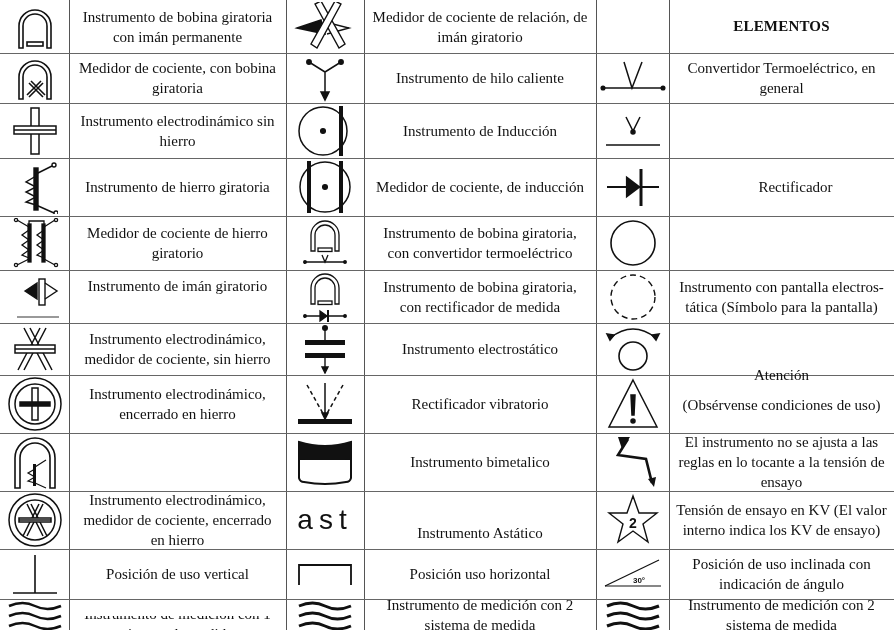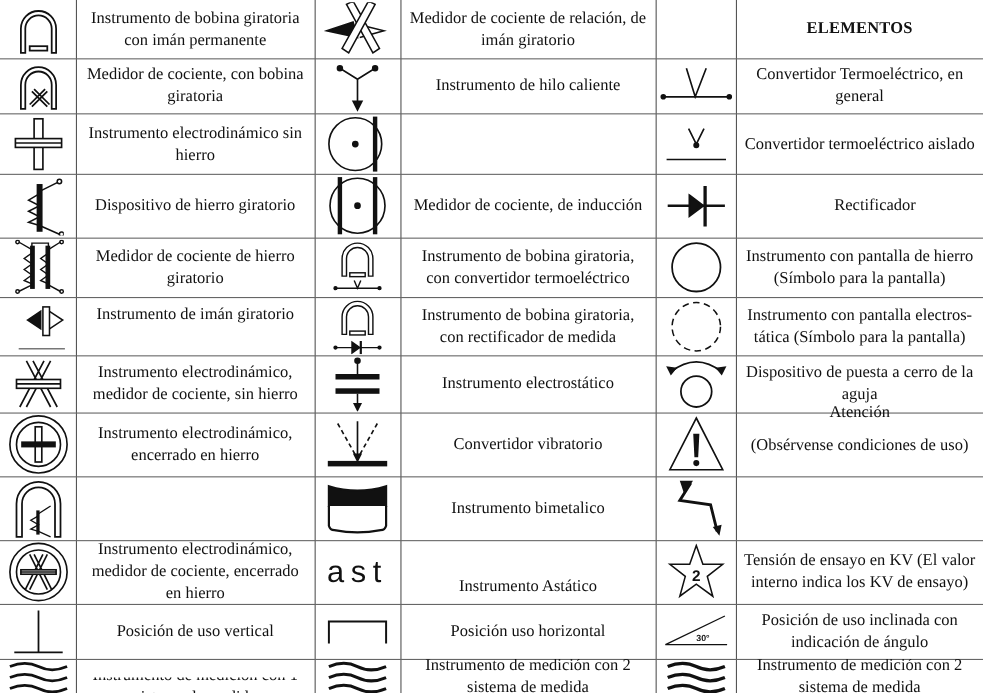--- a/index.html
+++ b/index.html
@@ -68,21 +68,21 @@
 
   <div class="cell sym" style="left:0;top:158px;width:69px;height:58px">
     <svg width="46" height="54" viewBox="0 0 46 54" fill="none" stroke="#111" stroke-width="1.4">
       <rect x="22" y="8" width="4" height="42" fill="#111"></rect>
       <path d="M24 14 L40 6 M24 45 L42 53"></path>
       <circle cx="42" cy="5" r="2"></circle>
         <circle cx="44" cy="53" r="2"></circle>
       <path d="M24 16 L14 22 L24 27 L14 32 L24 37 L14 42 L24 45"></path>
     </svg>
   </div>
-  <div class="cell txt" style="left:69px;top:158px;width:217px;height:58px">Dispositivo de hierro giratorio</div>
+  <div class="cell txt" style="left:69px;top:158px;width:217px;height:58px">Instrumento de hierro giratoria</div>
 
   <div class="cell sym" style="left:0;top:216px;width:69px;height:54px">
     <svg width="48" height="50" viewBox="0 0 48 50" fill="none" stroke="#111" stroke-width="1.3">
       <rect x="17" y="6" width="3" height="38" fill="#111"></rect>
       <rect x="31" y="6" width="3" height="38" fill="#111"></rect>
       <path d="M18 6 V3 H33 V6"></path>
       <path d="M18 9 L6 2 M18 41 L6 47 M33 9 L44 2 M33 41 L44 47"></path>
       <circle cx="5" cy="2" r="1.6"></circle>
         <circle cx="5" cy="47" r="1.6"></circle>
         <circle cx="45" cy="2" r="1.6"></circle>
@@ -185,20 +185,21 @@
   </div>
   <div class="cell txt" style="left:364px;top:53px;width:232px;height:50px">Instrumento de hilo caliente</div>
 
   <div class="cell sym" style="left:286px;top:103px;width:78px;height:55px">
     <svg width="56" height="54" viewBox="0 0 56 54" fill="none" stroke="#111" stroke-width="1.5">
       <circle cx="26" cy="27" r="24"></circle>
       <circle cx="26" cy="27" r="2.3" fill="#111"></circle>
       <rect x="42" y="2" width="4" height="50" fill="#111" stroke="none"></rect>
     </svg>
   </div>
+  <div class="cell txt" style="left:364px;top:103px;width:232px;height:55px">Instrumento de Inducción</div>
 
   <div class="cell sym" style="left:286px;top:158px;width:78px;height:58px">
     <svg width="56" height="56" viewBox="0 0 56 56" fill="none" stroke="#111" stroke-width="1.5">
       <circle cx="28" cy="28" r="25"></circle>
       <circle cx="28" cy="28" r="2.3" fill="#111"></circle>
       <rect x="10" y="2" width="4" height="52" fill="#111" stroke="none"></rect>
       <rect x="42" y="2" width="4" height="52" fill="#111" stroke="none"></rect>
     </svg>
   </div>
   <div class="cell txt" style="left:364px;top:158px;width:232px;height:58px">Medidor de cociente, de inducción</div>
@@ -243,21 +244,21 @@
   <div class="cell txt" style="left:364px;top:323px;width:232px;height:52px">Instrumento electrostático</div>
 
   <div class="cell sym" style="left:286px;top:375px;width:78px;height:58px">
     <svg width="60" height="50" viewBox="0 0 60 50" fill="none" stroke="#111" stroke-width="1.5">
       <path d="M12 6 L30 38 M48 6 L30 38" stroke-dasharray="4 3"></path>
       <line x1="30" y1="4" x2="30" y2="36"></line>
       <path d="M27 34 L30 40 L33 34 Z" fill="#111"></path>
       <rect x="3" y="40" width="54" height="5" fill="#111" stroke="none"></rect>
     </svg>
   </div>
-  <div class="cell txt" style="left:364px;top:375px;width:232px;height:58px">Convertidor vibratorio</div>
+  <div class="cell txt" style="left:364px;top:375px;width:232px;height:58px">Rectificador vibratorio</div>
 
   <div class="cell sym" style="left:286px;top:433px;width:78px;height:58px">
     <svg width="58" height="48" viewBox="0 0 58 48" fill="none" stroke="#111" stroke-width="2">
       <path d="M3 4 Q29 12 55 4 V22 Q29 28 3 22 Z" fill="#111"></path>
       <path d="M3 22 V40 Q4 44 8 44 Q29 48 50 44 Q54 44 55 40 V22" fill="#fff"></path>
     </svg>
   </div>
   <div class="cell txt" style="left:364px;top:433px;width:232px;height:58px">Instrumento bimetalico</div>
 
   <div class="cell sym ast" style="left:286px;top:491px;width:78px;height:58px">ast</div>
@@ -294,76 +295,74 @@
   <div class="cell txt" style="left:669px;top:53px;width:225px;height:50px">Convertidor Termoeléctrico, en
 general</div>
 
   <div class="cell sym" style="left:596px;top:103px;width:73px;height:55px">
     <svg width="66" height="44" viewBox="0 0 66 44" fill="none" stroke="#111" stroke-width="1.5">
       <path d="M26 8 L33 22 L40 8"></path>
       <circle cx="33" cy="23" r="2" fill="#111"></circle>
       <line x1="6" y1="36" x2="60" y2="36"></line>
     </svg>
   </div>
-  <div class="cell txt" style="left:669px;top:103px;width:225px;height:55px">Convertidor termoeléctrico aislado</div>
 
   <div class="cell sym" style="left:596px;top:158px;width:73px;height:58px">
     <svg width="60" height="46" viewBox="0 0 60 46" fill="none" stroke="#111" stroke-width="2.2">
       <line x1="4" y1="23" x2="56" y2="23"></line>
       <path d="M24 14 L36 23 L24 32 Z" fill="#111"></path>
       <line x1="38" y1="5" x2="38" y2="42" stroke-width="3"></line>
     </svg>
   </div>
   <div class="cell txt" style="left:669px;top:158px;width:253px;height:58px">Rectificador</div>
 
   <div class="cell sym" style="left:596px;top:216px;width:73px;height:54px">
     <svg width="50" height="50" viewBox="0 0 50 50" fill="none" stroke="#111" stroke-width="1.6">
       <circle cx="25" cy="25" r="22"></circle>
     </svg>
   </div>
-  <div class="cell txt" style="left:669px;top:216px;width:225px;height:54px">Instrumento con pantalla de hierro
-(Símbolo para la pantalla)</div>
 
   <div class="cell sym" style="left:596px;top:270px;width:73px;height:53px">
     <svg width="50" height="50" viewBox="0 0 50 50" fill="none" stroke="#111" stroke-width="1.4">
       <circle cx="25" cy="25" r="22" stroke-dasharray="6 4"></circle>
     </svg>
   </div>
   <div class="cell txt" style="left:669px;top:270px;width:225px;height:53px">Instrumento con pantalla electros-
 tática  (Símbolo para la pantalla)</div>
 
   <div class="cell sym" style="left:596px;top:323px;width:73px;height:52px">
     <svg width="62" height="50" viewBox="0 0 62 50" fill="none" stroke="#111" stroke-width="1.6">
       <path d="M8 14 Q31 -4 54 14"></path>
       <path d="M5 10 L8 16 L12 11 Z" fill="#111"></path>
       <path d="M50 11 L54 16 L57 10 Z" fill="#111"></path>
       <circle cx="31" cy="32" r="14"></circle>
     </svg>
   </div>
-  <div class="cell txt" style="left:669px;top:323px;width:225px;height:52px">Dispositivo de puesta a cerro  de la
-aguja</div>
 
   <div class="cell sym" style="left:596px;top:375px;width:73px;height:58px">
     <svg width="54" height="54" viewBox="0 0 54 54" fill="none" stroke="#111" stroke-width="1.5">
       <path d="M27 3 L51 50 H3 Z"></path>
       <path d="M25 18 H29 L28 38 H26 Z" fill="#111"></path>
       <circle cx="27" cy="44" r="2" fill="#111"></circle>
     </svg>
   </div>
   <div class="cell txt" style="left:669px;top:361px;width:225px;height:58px;line-height:15px">Atención
 
 (Obsérvense condiciones de uso)</div>
 
   <div class="cell sym" style="left:596px;top:433px;width:73px;height:58px">
     <svg width="50" height="54" viewBox="0 0 50 54" fill="none" stroke="#111" stroke-width="2.6">
       <path d="M20 4 L10 20 L38 24 L44 48"></path>
       <path d="M10 2 L22 2 L14 14 Z" fill="#111" stroke="none"></path>
       <path d="M40 44 L46 52 L48 42 Z" fill="#111" stroke="none"></path>
     </svg>
   </div>
+  <div class="cell txt" style="left:669px;top:433px;width:225px;height:58px">El instrumento no se ajusta a las
+reglas en lo tocante a la tensión de
+ensayo</div>
 
   <div class="cell sym" style="left:596px;top:491px;width:73px;height:58px">
     <svg width="54" height="52" viewBox="0 0 54 52" fill="none" stroke="#111" stroke-width="1.4">
       <path d="M27 2 L33 19 L51 19 L37 30 L42 48 L27 37 L12 48 L17 30 L3 19 L21 19 Z"></path>
       <text x="27" y="34" text-anchor="middle" font-family="Liberation Sans, sans-serif" font-weight="bold" font-size="14" fill="#111" stroke="none">2</text>
     </svg>
   </div>
   <div class="cell txt" style="left:669px;top:491px;width:225px;height:58px">Tensión de ensayo en KV (El valor
 interno indica los KV de ensayo)</div>
 

